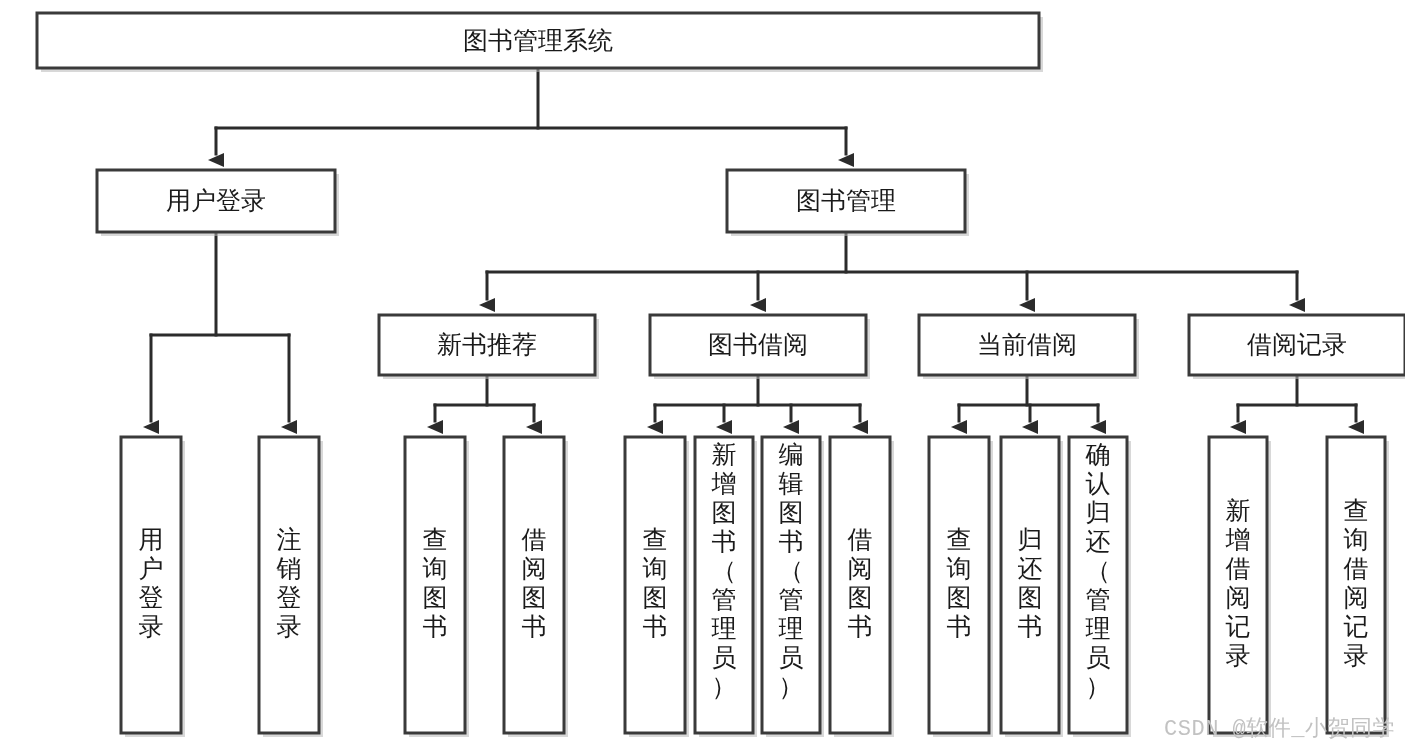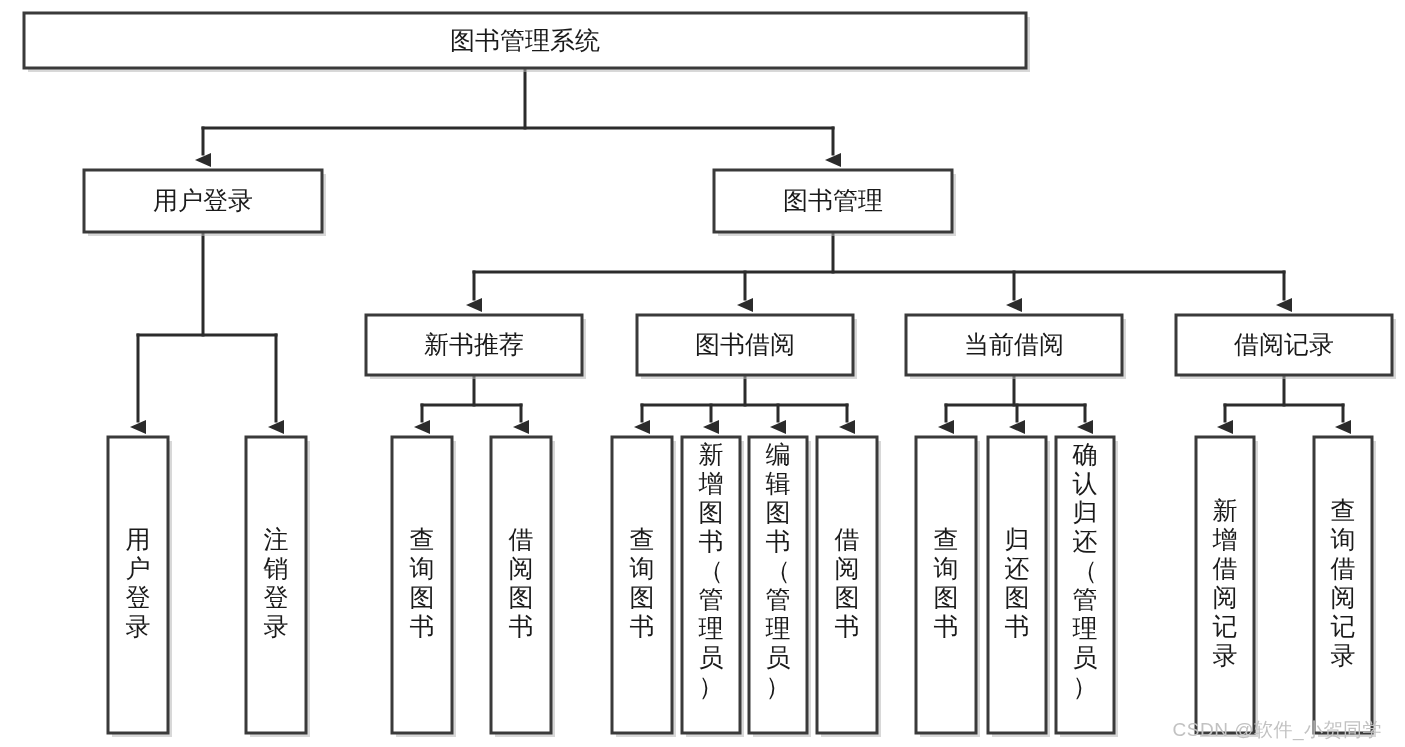--- a/index.html
+++ b/index.html
@@ -9,21 +9,21 @@
   }
   body {
     width: 1405px;
     height: 747px;
     position: relative;
     font-family: "Liberation Sans", "DejaVu Sans", sans-serif;
     overflow: hidden;
   }
   #chart-root {
     position: absolute;
-    left: 4px;
+    left: 17px;
     top: 0;
     width: 1386px;
     height: 747px;
   }
   .node-rect {
     fill: #ffffff;
     stroke: #3a3a3a;
     stroke-width: 3;
   }
   .node-shadow {
@@ -49,22 +49,22 @@
   .node-label-v {
     font-family: "DejaVu Sans", "Liberation Sans", sans-serif;
     font-size: 25px;
     fill: #1a1a1a;
     text-anchor: middle;
   }
   .watermark {
     position: absolute;
     right: 8px;
     bottom: 4px;
-    font-family: Liberation Sans, sans-serif;
-    font-size: 19px;
+    font-family: Liberation Mono, monospace;
+    font-size: 22px;
     color: #c2c2c2;
     letter-spacing: 0.5px;
     white-space: nowrap;
     user-select: none;
   }
 </style>
 </head>
 <body>
 
 <div id="chart-root">

